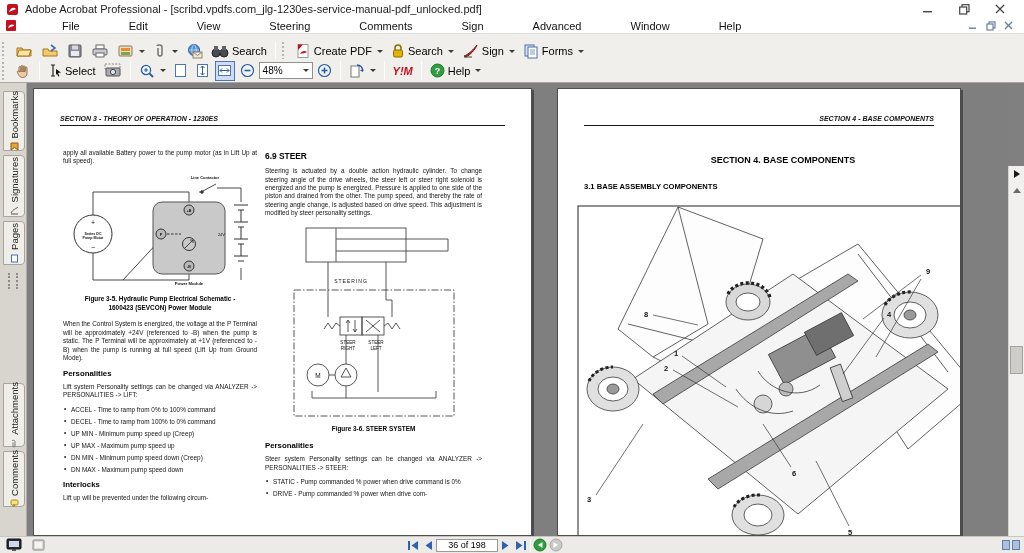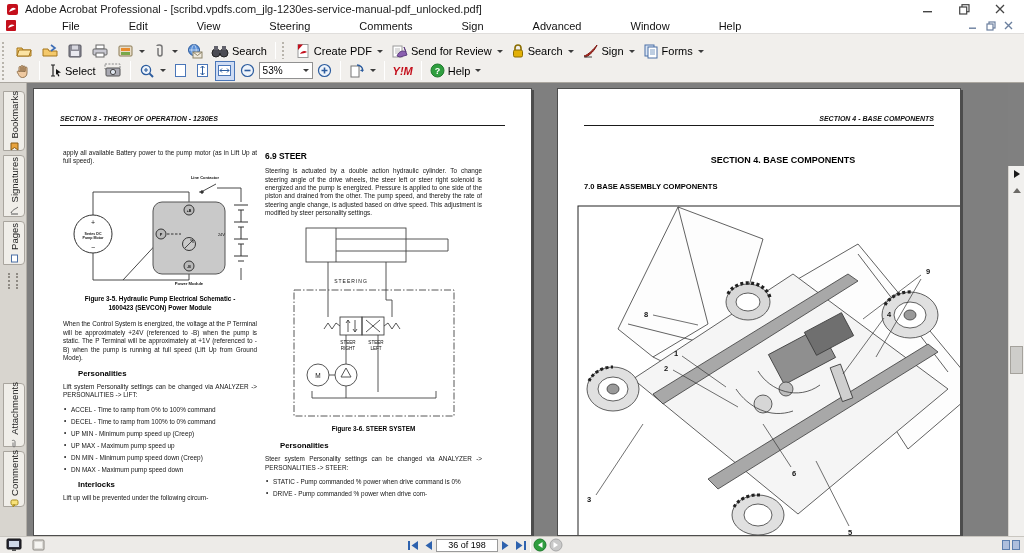--- a/index.html
+++ b/index.html
@@ -58,21 +58,21 @@
 
   .pheader { position:absolute; top:26px; left:26px; right:26px; font-size:7px; font-weight:bold;
              font-style:italic; color:#111; border-bottom:1px solid #1a1a1a; padding-bottom:3px; }
   .pR .pheader { text-align:right; }
 
   .col { position:absolute; font-size:6.4px; line-height:1.32; color:#141414; }
   .c1 { left:29px; top:60px; width:194px; }
   .c2 { left:231px; top:60px; width:217px; }
   .col p { margin-bottom:6px; text-align:justify; }
   .h-num { font-size:8.4px; font-weight:bold; margin:2px 0 5px; color:#000; }
-  .h-sub { font-size:7.8px; font-weight:bold; margin:6px 15px 4px; color:#000; }
+  .h-sub { font-size:7.8px; font-weight:bold; margin:6px 0 4px; color:#000; }
   .col ul { list-style:none; margin:2px 0 4px; }
   .col li { position:relative; padding-left:8px; margin-bottom:3.5px; text-align:left; }
   .col li::before { content:"\2022"; position:absolute; left:1px; top:-1px; }
   .caption { font-size:6.4px; font-weight:bold; text-align:center; line-height:1.45; margin:4px 0 8px; color:#000; }
   .figwrap { display:block; margin:2px auto; }
 
   .rtitle { position:absolute; top:66px; left:0; width:450px; text-align:center; font-size:9px;
             font-weight:bold; color:#000; }
   .rsub { position:absolute; top:93px; left:26px; font-size:7.6px; font-weight:bold; color:#000; }
   .diagram { position:absolute; left:0; top:0; width:450px; height:448px; }
@@ -258,31 +258,20 @@
           <rect x="3" y="1.5" width="10" height="13" fill="#fff" stroke="#999"></rect>
           <path d="M3 1.5 L8 1.5 L3 7 Z" fill="#c40f1c"></path>
           <path d="M5 11 C7 7.5 10 7.5 12 9 C10 10 7.5 10.5 5 11 Z" fill="#c40f1c"></path>
         </svg>
     </span>
     <span>Create PDF</span>
     <span class="dd"></span>
   </span>
   <span class="tbtn">
     <span class="ic">
-      <svg width="17" height="16">
-          <rect x="2" y="3" width="9" height="11" fill="#fff" stroke="#999"></rect>
-          <path d="M4 6 h5 M4 8 h5 M4 10 h5" stroke="#bbb"></path>
-          <path d="M6 13 C8 8 12 7 15 9 L13 4 L16 12 L9 14 Z" fill="#8a5fb0" stroke="#5d3c80"></path>
-        </svg>
-    </span>
-    <span>Send for Review</span>
-    <span class="dd"></span>
-  </span>
-  <span class="tbtn">
-    <span class="ic">
       <svg width="14" height="16">
           <path d="M4 7 V5 a3 3 0 0 1 6 0 V7" fill="none" stroke="#8a6d00" stroke-width="1.6"></path>
           <rect x="2.5" y="7" width="9" height="7" rx="1.5" fill="#e2b007" stroke="#8a6d00"></rect>
         </svg>
     </span>
     <span>Search</span>
     <span class="dd"></span>
   </span>
   <span class="tbtn">
     <span class="ic">
@@ -374,21 +363,21 @@
   <span class="tbtn">
     <span class="ic">
       <svg width="15" height="15">
           <circle cx="7.5" cy="7.5" r="6" fill="#eef4fb" stroke="#2c5c9e" stroke-width="1.2"></circle>
           <path d="M4.5 7.5 h6" stroke="#2c5c9e" stroke-width="1.6"></path>
         </svg>
     </span>
   </span>
 
   <span class="combo">
-    <span>53%</span>
+    <span>48%</span>
     <span class="dd"></span>
   </span>
 
   <span class="tbtn">
     <span class="ic">
       <svg width="15" height="15">
           <circle cx="7.5" cy="7.5" r="6" fill="#eef4fb" stroke="#2c5c9e" stroke-width="1.2"></circle>
           <path d="M4.5 7.5 h6 M7.5 4.5 v6" stroke="#2c5c9e" stroke-width="1.6"></path>
         </svg>
     </span>
@@ -575,21 +564,21 @@
         <ul>
           <li>STATIC - Pump commanded % power when drive command is 0%</li>
           <li>DRIVE - Pump commanded % power when drive com-</li>
         </ul>
       </div>
     </div>
 
     <div class="page pR">
       <div class="pheader">SECTION 4 - BASE COMPONENTS</div>
       <div class="rtitle">SECTION 4.  BASE COMPONENTS</div>
-      <div class="rsub">7.0  BASE ASSEMBLY COMPONENTS</div>
+      <div class="rsub">3.1  BASE ASSEMBLY COMPONENTS</div>
 
       <svg class="diagram" width="450" height="448" viewBox="0 0 450 448">
         <rect x="20" y="117" width="424" height="356" fill="#fff" stroke="#222" stroke-width="1"></rect>
         <g stroke="#3a3a3a" stroke-width="0.8">
 
           <path d="M205 150 L120 118 L60 240 L95 268 L160 300 Z" fill="#fdfdfd"></path>
           <path d="M120 118 L150 235 M70 235 L150 255 M95 268 L150 235" fill="none"></path>
 
           <path d="M240 190 L300 155 L420 300 L350 360 Z" fill="#fdfdfd"></path>
           <path d="M300 165 L390 283 M255 200 L345 315" fill="none"></path>

